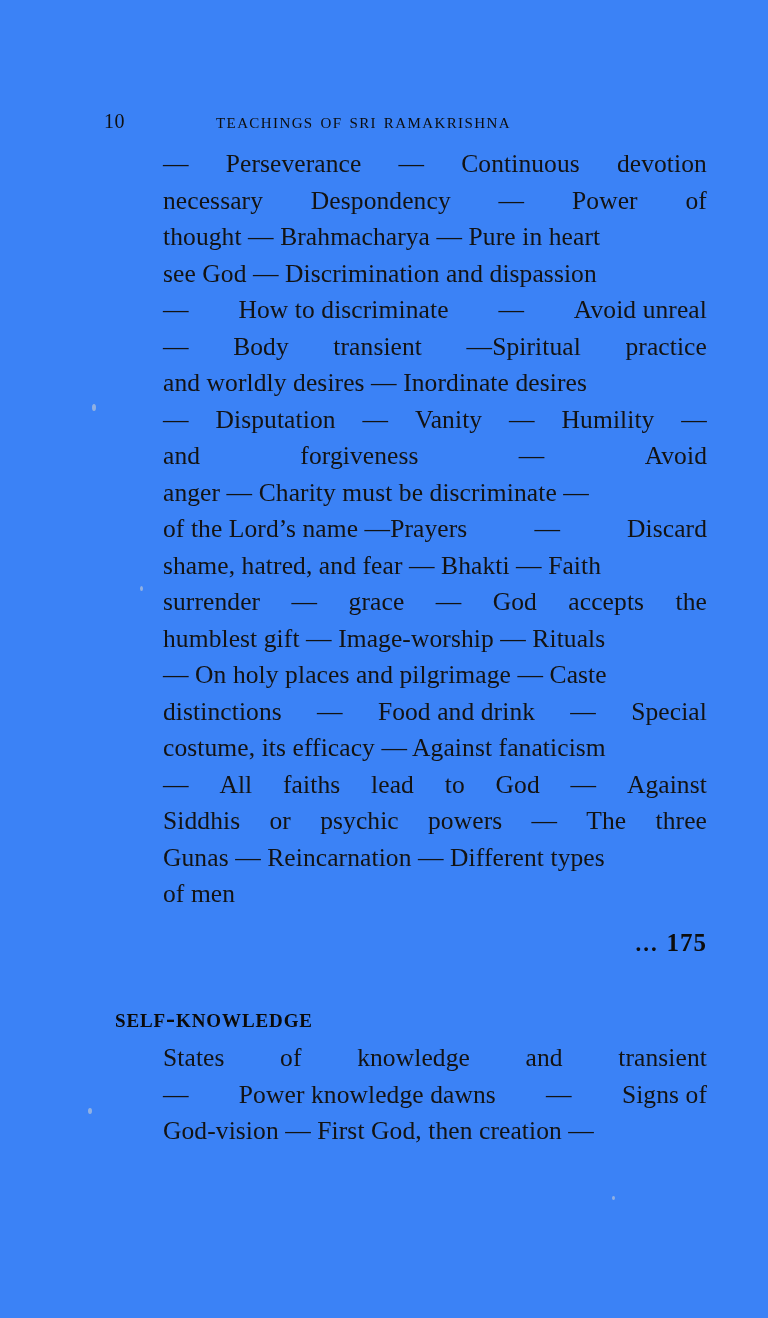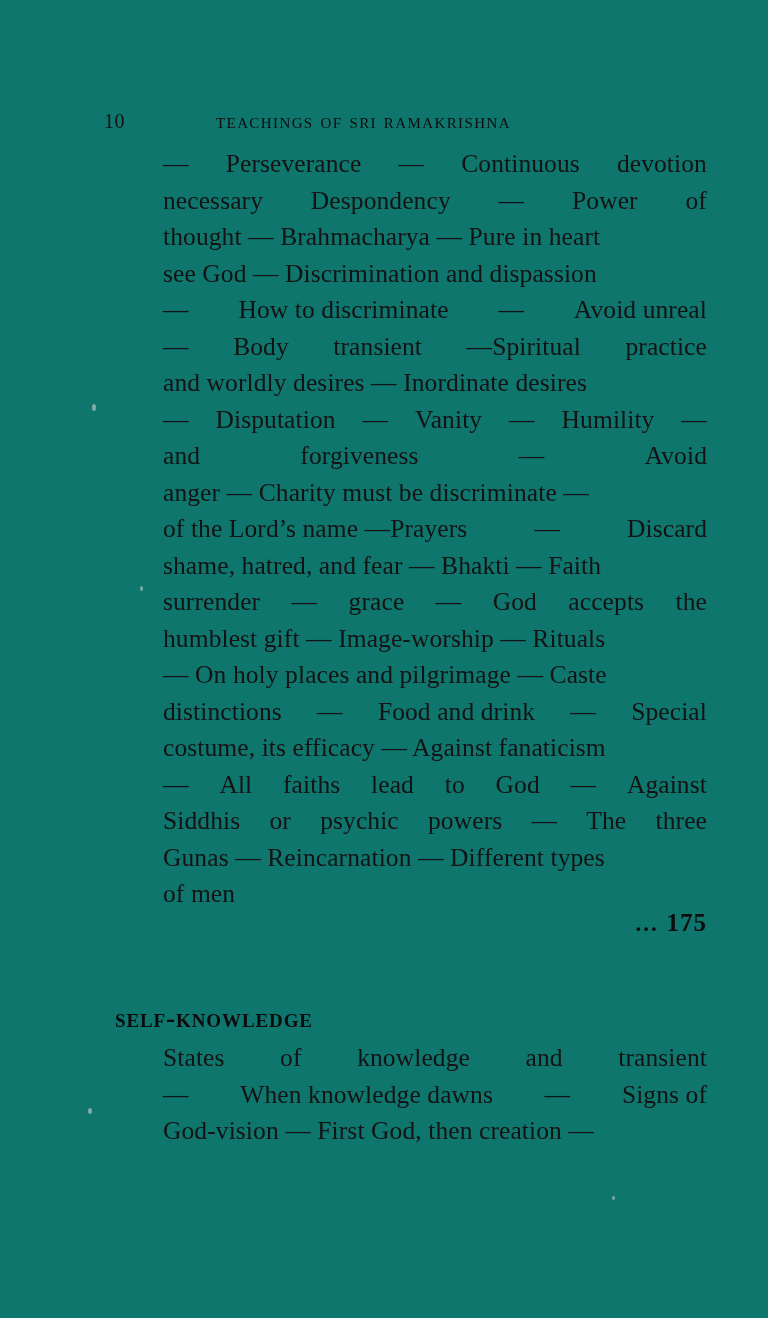--- a/index.html
+++ b/index.html
@@ -12,21 +12,21 @@
     background: #fcfcfb;
     font-family: "Liberation Serif", "DejaVu Serif", serif;
     color: #141414;
     overflow: hidden;
     position: relative;
   }
 
   .page {
     position: absolute;
     inset: 0;
-    background: #0f766e;
+    background: #3b82f6;
   }
 
   
   .running-head {
     position: absolute;
     top: 88px;
     left: 104px;
     right: 104px;
     height: 34px;
     display: flex;
@@ -77,20 +77,21 @@
     text-align: center;
   }
   .line .w {
     white-space: pre;
   }
 
   
   .pageref-line {
     position: relative;
     height: 44px;
+    margin-top: 20px;
   }
   .pageref {
     position: absolute;
     right: 0;
     top: -4px;
     font-size: 25px;
     font-weight: bold;
     letter-spacing: 1px;
     color: #0d0d0d;
   }
@@ -161,21 +162,21 @@
       <div class="line flush"><span class="w">of men</span></div>
       <div class="pageref-line">
         <div class="pageref"><span class="dots">... </span><span class="num">175</span></div>
       </div>
     </div>
 
   <div class="section-heading" id="heading-self-knowledge">Self-knowledge</div>
 
   <div class="entry-block" id="entry-two">
       <div class="line just"><span class="w">States</span><span class="w">of</span><span class="w">knowledge</span><span class="w">and</span><span class="w">transient</span></div>
-      <div class="line just"><span class="w">—</span><span class="w">When knowledge dawns</span><span class="w">—</span><span class="w">Signs of</span></div>
+      <div class="line just"><span class="w">—</span><span class="w">Power knowledge dawns</span><span class="w">—</span><span class="w">Signs of</span></div>
       <div class="line just"><span class="w">God-vision — First God, then creation —</span></div>
     </div>
 
   <div class="speck" style="left:92px;  top:404px;  width:4px; height:7px;"></div>
   <div class="speck" style="left:140px; top:586px;  width:3px; height:5px;"></div>
   <div class="speck" style="left:88px;  top:1108px; width:4px; height:6px;"></div>
   <div class="speck" style="left:612px; top:1196px; width:3px; height:4px;"></div>
 </div>
 
 </body></html>

